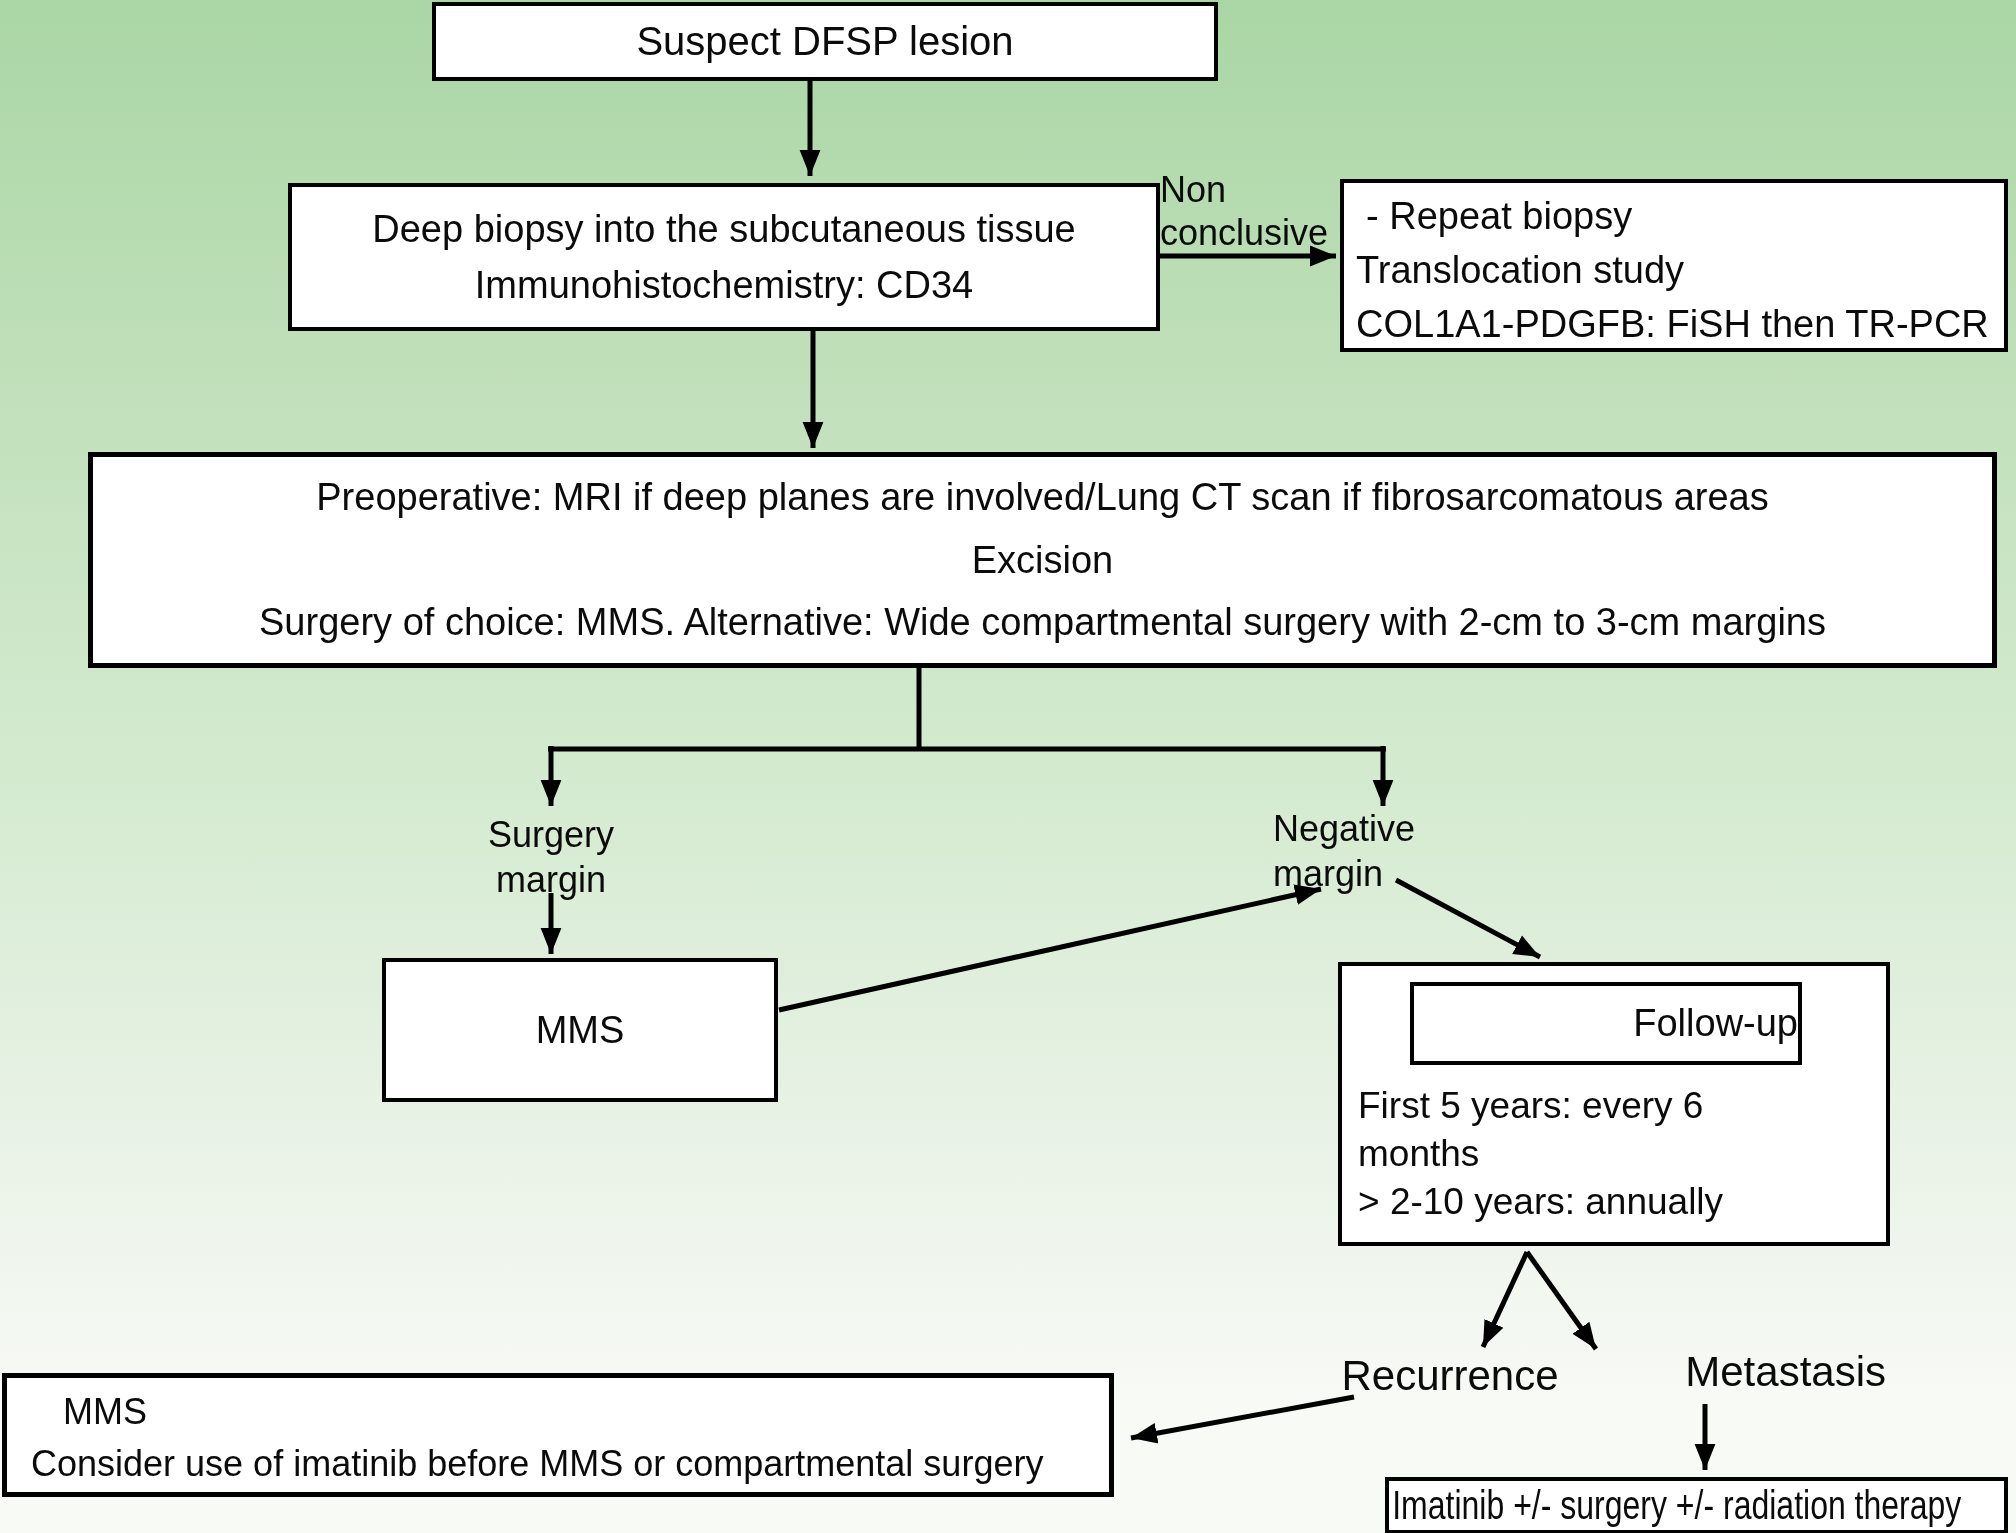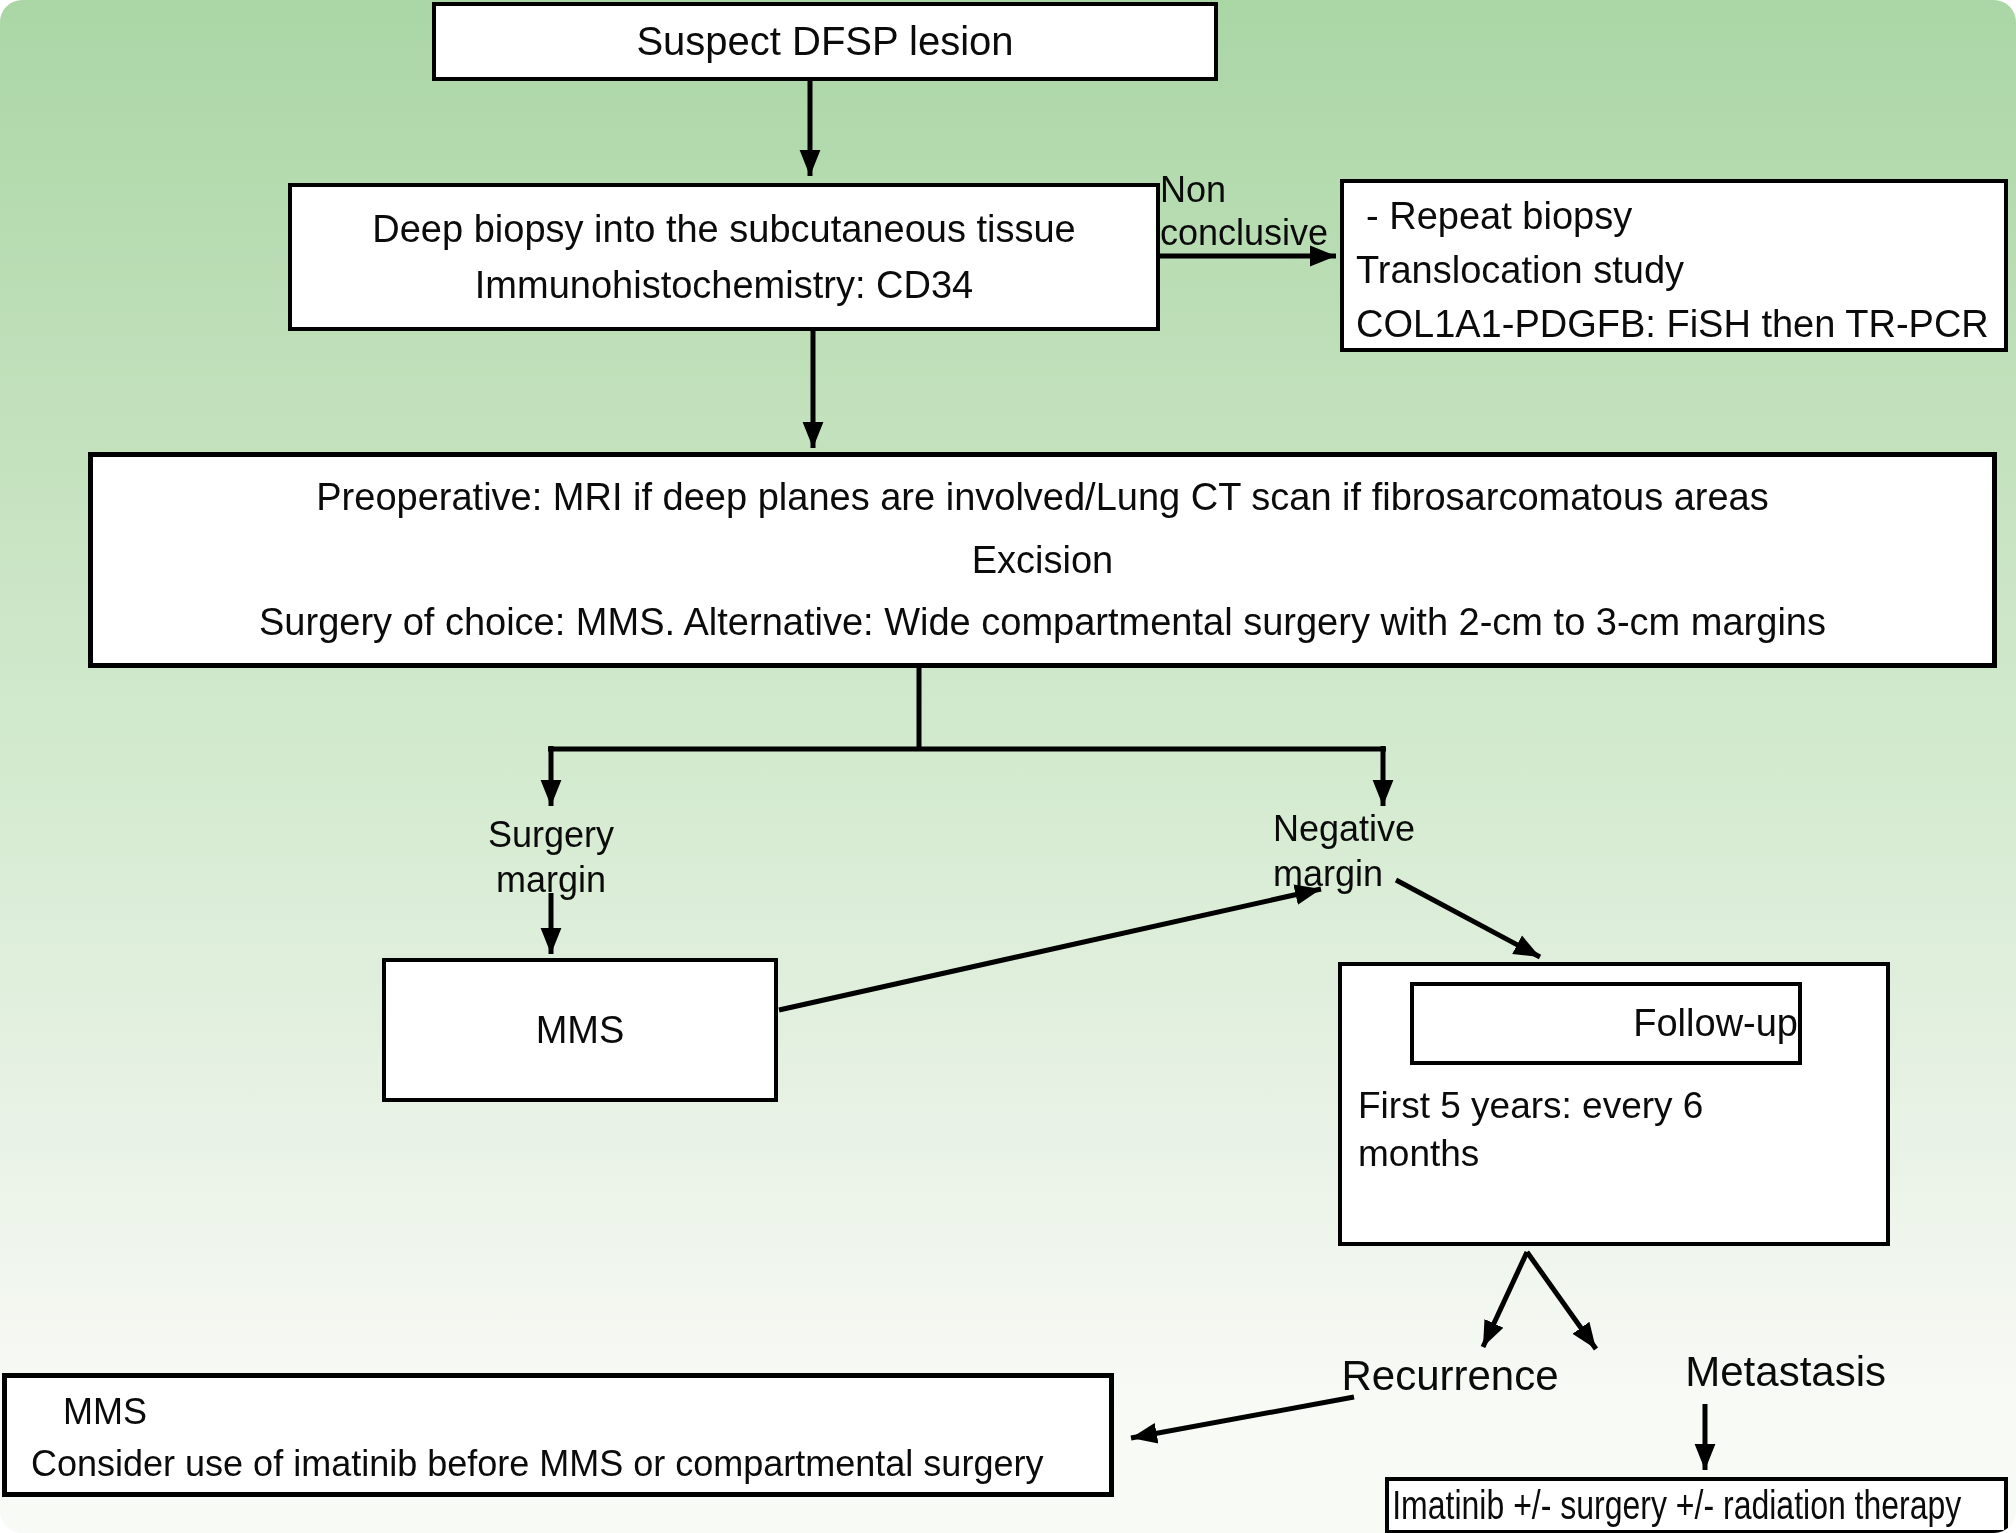--- a/index.html
+++ b/index.html
@@ -4,21 +4,20 @@
 <style>
   :root{
     --bg-top:#aad6a5; --bg-mid:#d5ebd1; --bg-bottom:#f8faf6;
     --box-fill:#ffffff; --line-color:#000000; --text-color:#0b0b0b;
   }
   html,body{margin:0;padding:0;}
   body{font-family:"Liberation Sans", sans-serif; color:var(--text-color);}
   .canvas{
     position:relative; width:2016px; height:1533px; overflow:hidden;
     background:linear-gradient(180deg, var(--bg-top) 0%, #c3e1bd 28%, var(--bg-mid) 52%, #e9f2e6 74%, var(--bg-bottom) 92%, var(--bg-bottom) 100%);
-    border-radius:22px;
   }
   svg.connectors{position:absolute; left:0; top:0; width:2016px; height:1533px; z-index:1;}
   .arrow{stroke:var(--line-color); stroke-width:5; fill:none;}
   .box{
     position:absolute; background:var(--box-fill); border:4px solid var(--line-color);
     box-sizing:border-box; z-index:2;
   }
   .lbl{position:absolute; z-index:2; white-space:nowrap;}
   .center{display:flex; align-items:center; justify-content:center; text-align:center;}
 
@@ -117,20 +116,21 @@
     <span>MMS</span>
   </div>
 
   <div class="box b-followup">
     <div class="b-followup-title">
       <span>Follow-up</span>
     </div>
     <div class="fu-body">
       <div>First 5 years: every 6</div>
       <div>months</div>
+      <div>&gt; 2-10 years: annually</div>
     </div>
   </div>
 
   <div class="lbl l-recurrence">Recurrence</div>
   <div class="lbl l-metastasis">Metastasis</div>
 
   <div class="box b-consider">
     <div class="l1">MMS</div>
     <div class="l2">Consider use of imatinib before MMS or compartmental surgery</div>
   </div>

